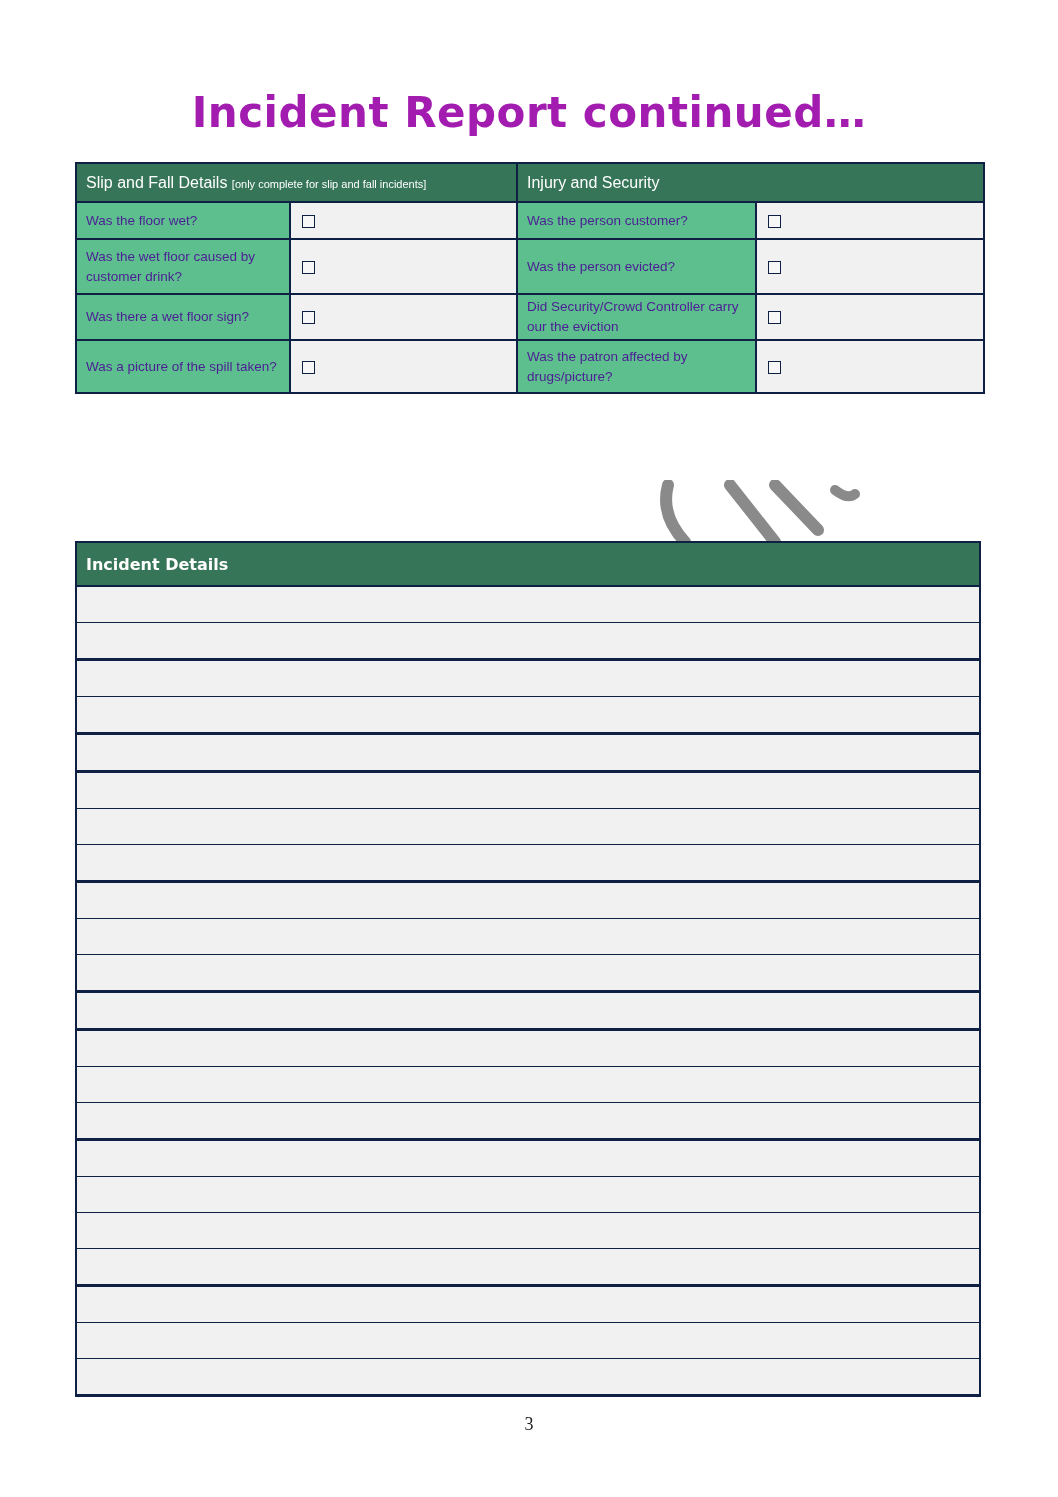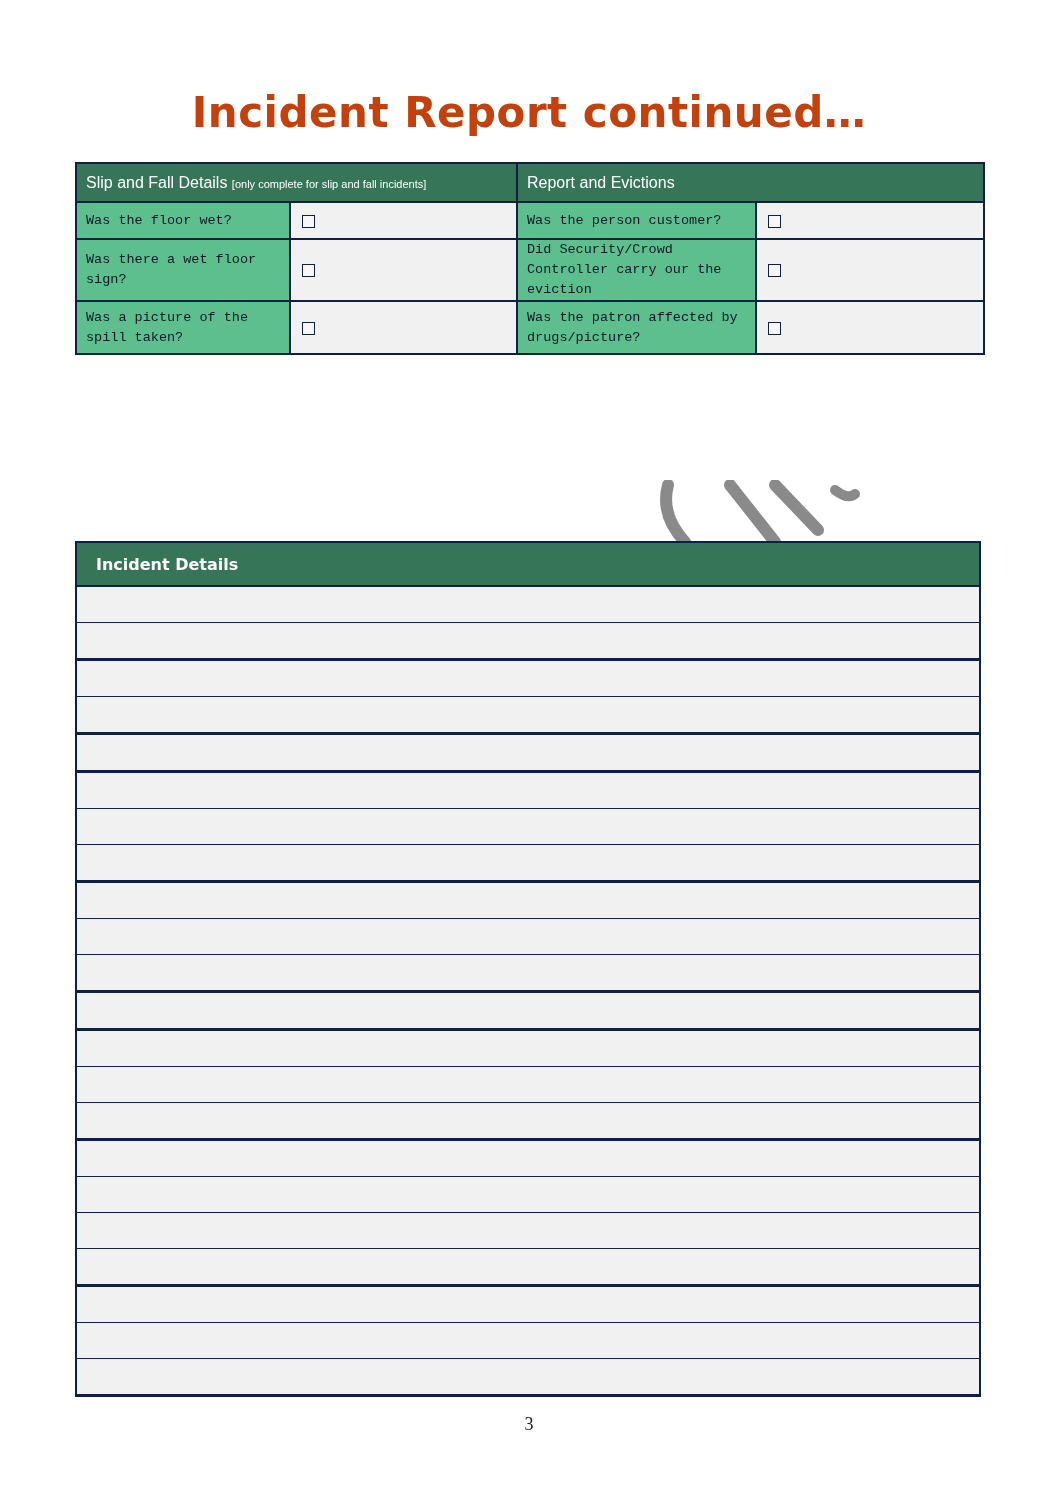--- a/index.html
+++ b/index.html
@@ -2,44 +2,44 @@
 <html><head>
   <meta charset="utf-8">
   <style>
     html, body { margin: 0; padding: 0; }
     body {
       width: 1058px; height: 1497px; background: #ffffff; position: relative; overflow: hidden;
       font-family: "Liberation Sans", "DejaVu Sans", sans-serif;
     }
     .title {
       position: absolute; left: 0; top: 88px; width: 1058px; text-align: center;
-      font-size: 42px; font-weight: bold; color: #c2410c; letter-spacing: 0.5px;
+      font-size: 42px; font-weight: bold; color: #a21caf; letter-spacing: 0.5px;
       font-family: "DejaVu Sans", sans-serif;
     }
     .watermark { position: absolute; left: 640px; top: 480px; width: 260px; height: 70px; }
     table { border-collapse: collapse; position: absolute; table-layout: fixed; }
     .t1 { left: 75px; top: 162px; width: 908px; }
     .t1 td, .t1 th { border: 2px solid #0e2144; padding: 0 9px; }
     .t1 th {
       background: #367558; color: #ffffff; text-align: left; font-weight: normal;
       height: 37px; font-size: 16px;
     }
     .t1 th .small { font-size: 11px; }
     .t1 td.q {
-      background: #5dbf8e; color: #0f172a; font-size: 13.5px; line-height: 20px; font-family: Liberation Mono, monospace;
+      background: #5dbf8e; color: #4c1d95; font-size: 13.5px; line-height: 20px;
     }
     .t1 td.box { background: #f1f1f1; }
     .chk {
       display: inline-block; width: 13px; height: 13px; border: 1.5px solid #0e2144;
       background: #f7f7f7; vertical-align: middle; margin-left: 2px; box-sizing: border-box;
     }
     .t2 { left: 75px; top: 541px; width: 906px; }
     .t2 th {
       background: #367558; color: #fff; text-align: left; font-weight: bold;
-      height: 42px; font-size: 16px; padding: 0 19px; border: 2px solid #0e2144;
+      height: 42px; font-size: 16px; padding: 0 9px; border: 2px solid #0e2144;
       font-family: "DejaVu Sans", sans-serif;
     }
     .t2 td { background: #f1f1f1; height: 35px; border-left: 2px solid #0e2144; border-right: 2px solid #0e2144; border-bottom: 1.5px solid #0e2144; padding: 0; }
     .t2 tr.thick td { border-bottom: 3px solid #0e2144; }
     .pagenum { position: absolute; left: 0; top: 1414px; width: 1058px; text-align: center; font-size: 18px; color: #222; font-family: "Liberation Serif", serif; }
   </style>
 </head>
 <body>
 
 <div class="title">Incident Report continued…</div>
@@ -57,26 +57,32 @@
       <col style="width:227px">
       <col style="width:239px">
       <col style="width:228px">
   </colgroup>
   <tbody>
       <tr>
     <th colspan="2">
       <span>Slip and Fall Details</span>
       <span class="small">[only complete for slip and fall incidents]</span>
     </th>
-    <th colspan="2">Report and Evictions</th>
+    <th colspan="2">Injury and Security</th>
   </tr>
   <tr style="height:37px">
     <td class="q">Was the floor wet?</td>
     <td class="box"><span class="chk"></span></td>
     <td class="q">Was the person customer?</td>
+    <td class="box"><span class="chk"></span></td>
+  </tr>
+  <tr style="height:55px">
+    <td class="q">Was the wet floor caused by customer drink?</td>
+    <td class="box"><span class="chk"></span></td>
+    <td class="q">Was the person evicted?</td>
     <td class="box"><span class="chk"></span></td>
   </tr>
   <tr style="height:46px">
     <td class="q">Was there a wet floor sign?</td>
     <td class="box"><span class="chk"></span></td>
     <td class="q">Did Security/Crowd Controller carry our the eviction</td>
     <td class="box"><span class="chk"></span></td>
   </tr>
   <tr style="height:53px">
     <td class="q">Was a picture of the spill taken?</td>

